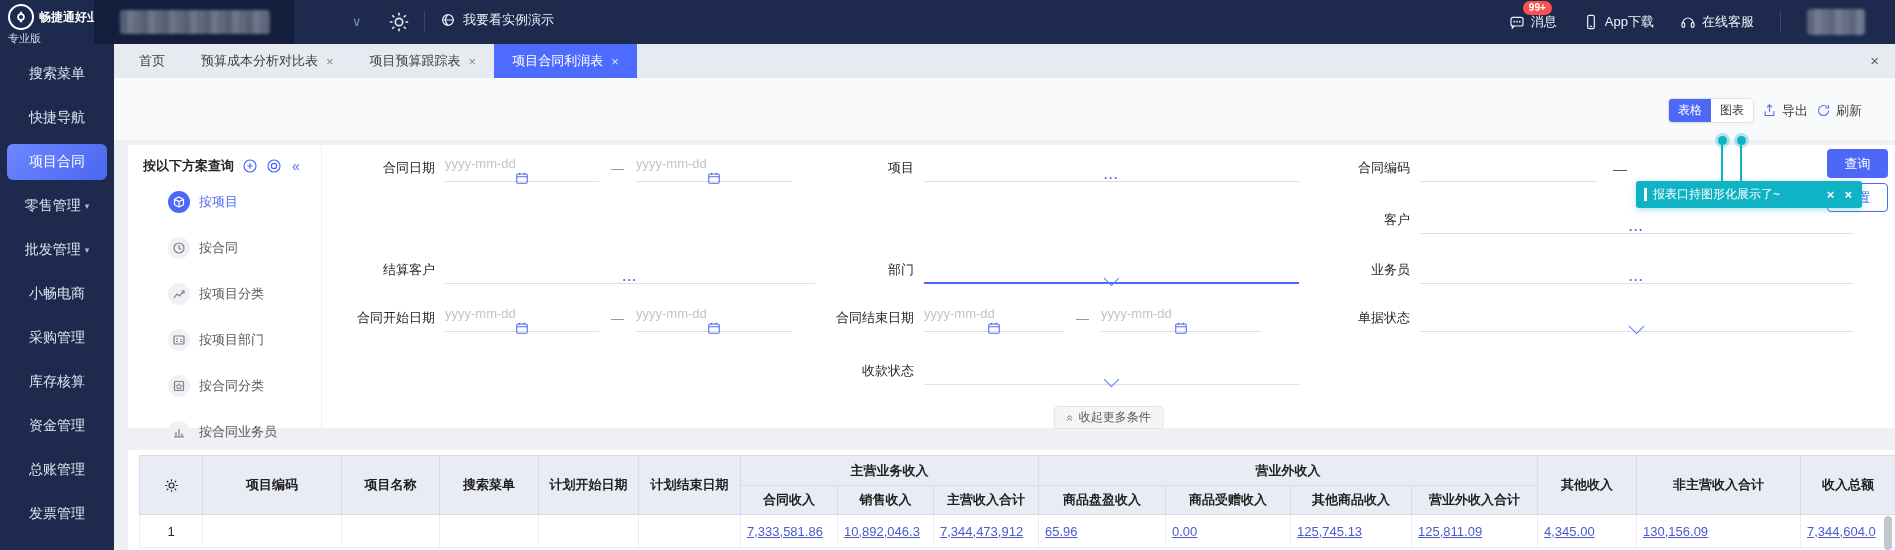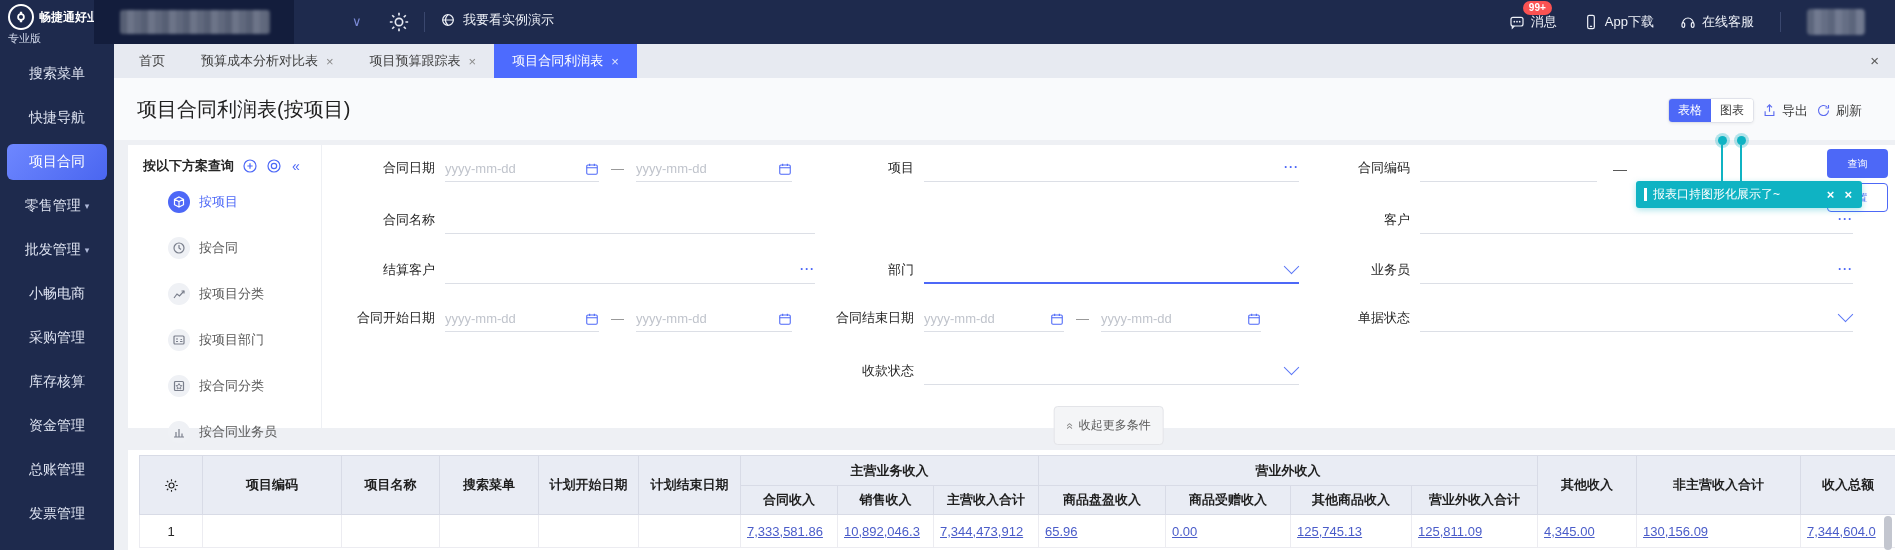--- a/index.html
+++ b/index.html
@@ -66,34 +66,34 @@
   .scheme-item .s-ic svg { width:12px; height:12px; }
   .scheme-item.active { color:#4d68f7; }
   .scheme-item.active .s-ic { background:#4d68f7; color:#fff; }
 
   
   .filter-card { position:absolute; left:208px; top:101px; width:1573px; height:283px; background:#fff; }
   .ffield { position:absolute; display:flex; align-items:flex-end; height:27px; }
   .flabel { font-size:13px; color:#262626; text-align:right; padding-bottom:5px; white-space:nowrap; flex:none; }
   .lbl-c1 { width:103px; } .lbl-c2 { width:112px; } .lbl-c3 { width:113px; }
   .ctl { display:flex; align-items:flex-end; margin-left:10px; }
-  .uline { display:flex; align-items:center; border-bottom:1px solid #dcdfe6; height:26px; }
+  .uline { display:flex; align-items:center; border-bottom:1px solid #dcdfe6; height:26px;flex-direction:column; }
   .uline.focus { border-bottom:2px solid #4d68f7; }
   .uline input { border:0; outline:0; background:transparent; font-size:13px; color:#262626; width:100%; height:22px; font-family:inherit; }
   .uline input::placeholder { color:#c0c4cc; }
   .cal { width:14px; height:14px; color:#4d68f7; flex:none; cursor:pointer; }
   .range-dash { color:#8c8c8c; margin:0 12px 6px 12px; font-size:13px; }
   .ell { color:#4d68f7; font-size:12px; letter-spacing:1px; font-weight:bold; cursor:pointer; padding-bottom:4px; }
   .chev { width:11px; height:11px; border-right:1.5px solid #5b76f7; border-bottom:1.5px solid #5b76f7; transform:rotate(45deg); margin:0 2px 8px 2px; flex:none; cursor:pointer; }
   .code-dash { color:#595959; font-size:14px; margin:0 0 5px 16px; }
 
-  .collapse-pill { position:absolute; left:50%; transform:translateX(-50%); top:261px; background:#f4f5f7; border:1px solid #e3e4e8; border-radius:4px; padding:10px 12px; font-size:12px; color:#595959; display:flex; align-items:center; gap:6px; cursor:pointer; }
+  .collapse-pill { position:absolute; left:50%; transform:translateX(-50%); top:261px; background:#f4f5f7; border:1px solid #e3e4e8; border-radius:4px; padding:2px 12px; font-size:12px; color:#595959; display:flex; align-items:center; gap:6px; cursor:pointer; }
   .dbl-up { display:inline-block; transform:rotate(90deg); color:#8c8c8c; font-size:12px; }
 
-  .btn { position:absolute; width:61px; height:29px; border-radius:4px; font-size:10px; display:flex; align-items:center; justify-content:center; cursor:pointer; }
+  .btn { position:absolute; width:61px; height:29px; border-radius:4px; font-size:13px; display:flex; align-items:center; justify-content:center; cursor:pointer; }
   .btn-query { left:1505px; top:4px; background:#4d68f7; color:#fff; }
   .btn-reset { left:1505px; top:38px; background:#fff; color:#4d68f7; border:1px solid #4d68f7; z-index:1; }
 
   .toast { position:absolute; left:1314px; top:36px; width:226px; height:27px; background:#0fb3c3; border-radius:3px; display:flex; align-items:center; padding:8px 8px; gap:6px; z-index:5; box-shadow:0 2px 6px rgba(15,179,195,.35); }
   .toast-bar { width:3px; height:13px; background:#fff; flex:none; }
   .toast-text { color:#fff; font-size:12px; white-space:nowrap; flex:1; }
   .toast-x { color:#fff; font-size:13px; font-weight:bold; cursor:pointer; padding:0 2px; }
 
   
   .callout { position:absolute; z-index:25; }
@@ -235,21 +235,20 @@
           <span class="tab-close">×</span>
         </div>
       <div class="tab active">
           <span>项目合同利润表</span>
           <span class="tab-close">×</span>
         </div>
       <span class="tabbar-close">×</span>
     </div>
 
     <div class="page-header">
-      <div class="page-title">项目合同利润表(按项目)</div>
       <div class="header-actions">
         <div class="seg">
           <span class="seg-btn on">表格</span>
           <span class="seg-btn">图表</span>
         </div>
         <div class="hdr-btn">
           <svg viewBox="0 0 24 24" fill="none" stroke="currentColor" stroke-width="1.8">
               <path d="M12 14V3M8 7l4-4 4 4"></path>
               <path d="M5 13v7h14v-7"></path>
             </svg>
@@ -377,28 +376,20 @@
       <div class="ffield" style="left:975px;top:10px;width:400px">
         <span class="flabel lbl-c3">合同编码</span>
         <div class="ctl">
             <div class="uline" style="width:177px">
               <input style="">
             </div>
           </div>
         <span class="code-dash">—</span>
       </div>
 
-      <div class="ffield" style="left:10px;top:62px;width:483px">
-        <span class="flabel lbl-c1">合同名称</span>
-        <div class="ctl" style="flex:1">
-            <div class="uline" style="width:370px">
-              <input style="">
-            </div>
-          </div>
-      </div>
       <div class="ffield" style="left:975px;top:62px;width:556px">
         <span class="flabel lbl-c3">客户</span>
         <div class="ctl" style="flex:1">
             <div class="uline" style="width:433px">
               <input style="">
               <span class="ell">···</span>
             </div>
           </div>
       </div>
 

